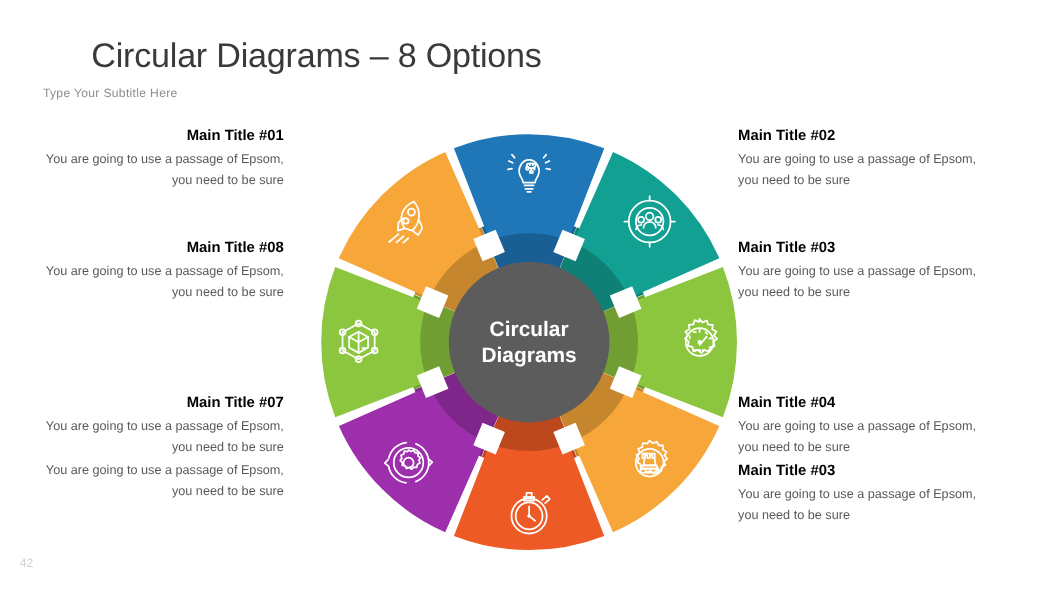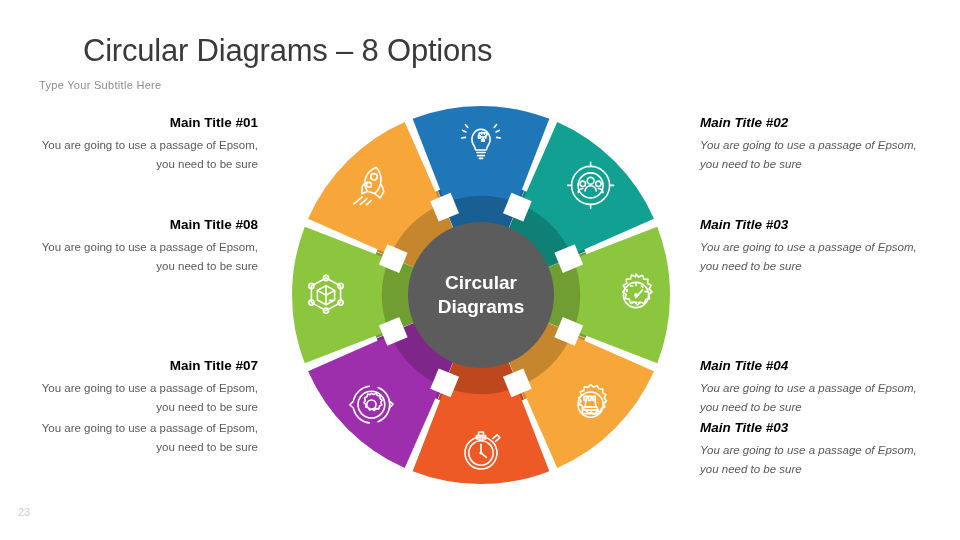--- a/index.html
+++ b/index.html
@@ -55,33 +55,33 @@
     font-weight: bold;
     line-height: 17px;
     margin-bottom: 5px;
   }
   .label .label-body {
     font-size: 11.5px;
     color: #595959;
     line-height: 19px;
   }
   .label.left  { text-align: right; left: 36px; }
-  .label.right { text-align: left;  left: 700px; font-style: italic; }
+  .label.right { text-align: left;  left: 671px; }
 
   
   .row1 { top: 114px; }
   .row2 { top: 216px; }
   .row3 { top: 318px; margin-top: 39px; }
   .row4 { top: 419px; }
 
   
   .diagram {
     position: absolute;
     left: 290px;
-    top: 104px;
+    top: 120px;
     width: 382px;
     height: 382px;
   }
   .diagram svg { display: block; width: 382px; height: 382px; }
 
   .hub-text {
     font-family: "Liberation Sans", sans-serif;
     font-size: 19px;
     font-weight: bold;
     fill: #ffffff;
@@ -265,13 +265,13 @@
         <circle cx="-2.4" cy="-0.6" r="2.4"></circle>
         <path d="M-3.8,6.2 l-5.8,2.2 0.4,-7.2 c1.6,-2.8 3.6,-4 5.4,-4.4"></path>
         <path d="M3.4,8.2 l5.4,4.2 3.6,-6.2 c-0.4,-3.2 -1.6,-5.4 -2.8,-7"></path>
         <path d="M-9.2,11.4 l-8.4,7.2 M-4.6,13.4 l-6.4,5.6 M-0.2,15.2 l-4.6,4"></path>
       </g>
         </g>
       </g>
   </svg>
 </div>
 
-<div class="page-number">23</div>
+<div class="page-number">42</div>
 
 </body></html>

